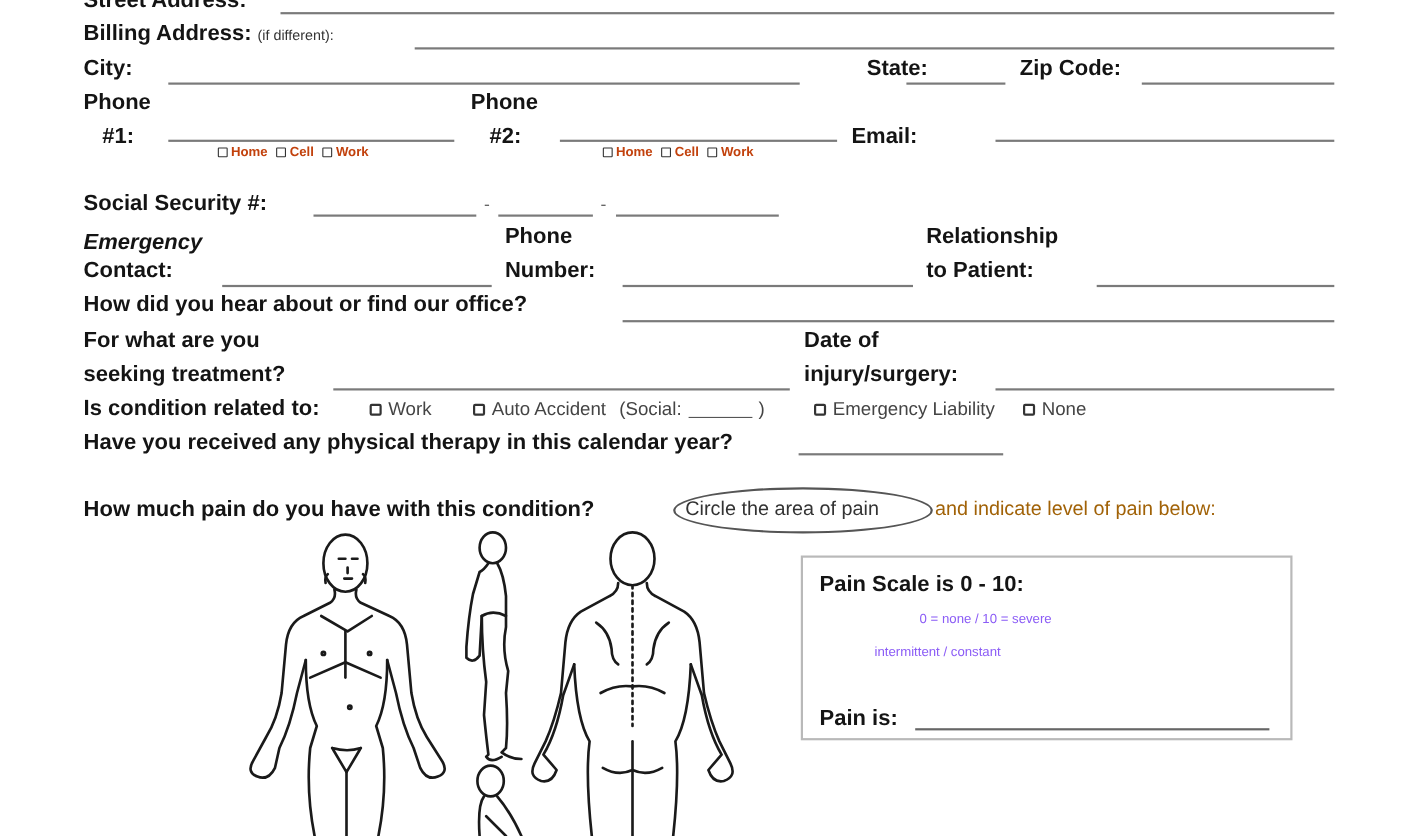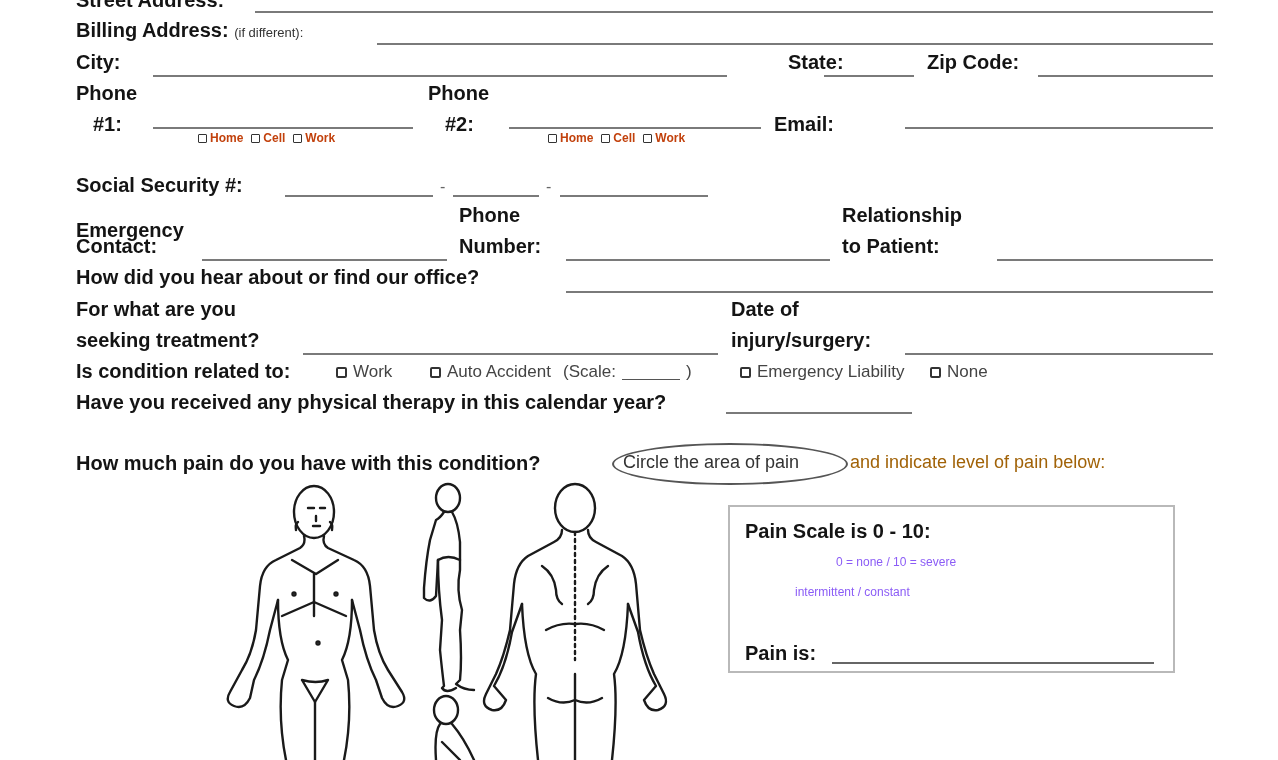--- a/index.html
+++ b/index.html
@@ -88,21 +88,21 @@
 <div class="abs lbl" style="left:774px; top:112px;">Email:</div>
 <div class="line" style="left:905px; top:127px; width:308px;"></div>
 
 <div class="abs lbl" style="left:76px; top:173px;">Social Security #:</div>
 <div class="line" style="left:285px; top:195px; width:148px;"></div>
 <div class="abs dash" style="left:440px; top:178px;">-</div>
 <div class="line" style="left:453px; top:195px; width:86px;"></div>
 <div class="abs dash" style="left:546px; top:178px;">-</div>
 <div class="line" style="left:560px; top:195px; width:148px;"></div>
 
-<div class="abs lbl" style="left:76px; top:218px;">Emergency</div>
+<div class="abs lbl" style="left:76px; top:208px;font-style:italic;">Emergency</div>
 <div class="abs lbl" style="left:76px; top:234px;">Contact:</div>
 <div class="line" style="left:202px; top:259px; width:245px;"></div>
 
 <div class="abs lbl" style="left:459px; top:203px;">Phone</div>
 <div class="abs lbl" style="left:459px; top:234px;">Number:</div>
 <div class="line" style="left:566px; top:259px; width:264px;"></div>
 
 <div class="abs lbl" style="left:842px; top:203px;">Relationship</div>
 <div class="abs lbl" style="left:842px; top:234px;">to Patient:</div>
 <div class="line" style="left:997px; top:259px; width:216px;"></div>
@@ -119,21 +119,21 @@
 <div class="line" style="left:905px; top:353px; width:308px;"></div>
 
 <div class="abs lbl" style="left:76px; top:359px;text-align:center;">Is condition related to:</div>
 <div class="abs opt" style="left:336px; top:362px;">
   <span class="cb"></span>
     <span>Work</span>
 </div>
 <div class="abs opt" style="left:430px; top:362px;">
   <span class="cb"></span>
     <span>Auto Accident</span>
-  <span style="margin-left:6px;">(Scale:</span>
+  <span style="margin-left:6px;">(Social:</span>
   <span style="display:inline-block; width:58px; border-bottom:1.5px solid #555; height:14px;"></span>
   <span>)</span>
 </div>
 <div class="abs opt" style="left:740px; top:362px;">
   <span class="cb"></span>
     <span>Emergency Liability</span>
 </div>
 <div class="abs opt" style="left:930px; top:362px;">
   <span class="cb"></span>
     <span>None</span>

